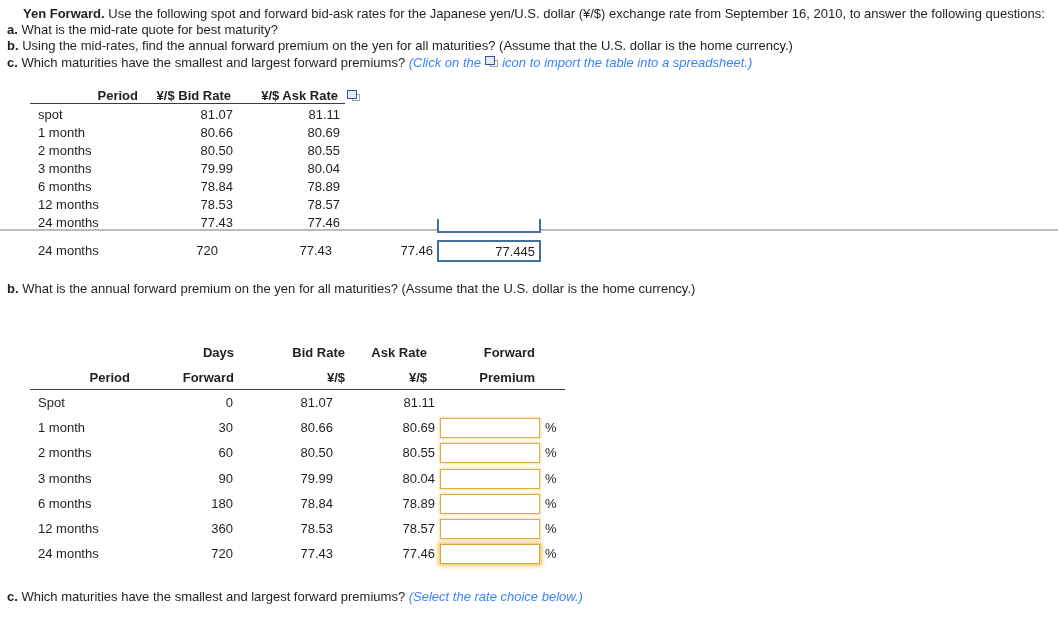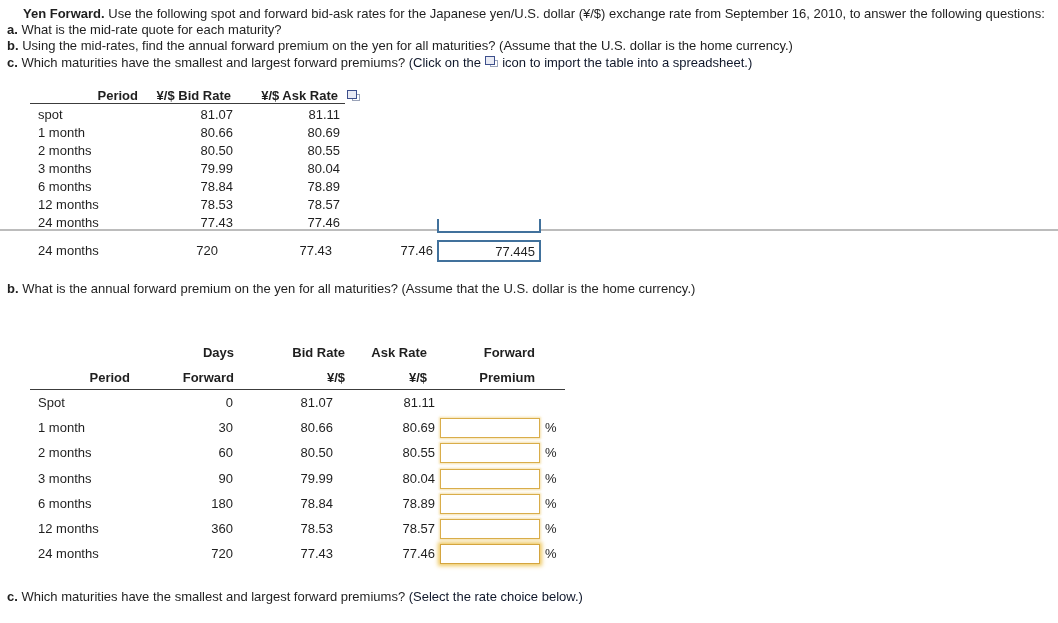--- a/index.html
+++ b/index.html
@@ -5,21 +5,21 @@
   html,body{margin:0;padding:0;background:#fff;}
   #screen{
     position:relative;width:1058px;height:623px;background:#ffffff;
     font-family:"Liberation Sans", sans-serif;font-size:13px;color:#1f1f1f;
     overflow:hidden;
   }
   .abs{position:absolute;}
   .b{font-weight:bold;}
   .r{text-align:right;}
   .c{text-align:right;}
-  .blue{color:#0f172a;}
+  .blue{color:#3b82f6;font-style:italic;}
   .tline{line-height:16px;white-space:nowrap;}
   .rule{height:0;border-top:1.5px solid #3c3c3c;}
   .sep{background:#bcbcbc;}
   .t1row{height:18px;line-height:18px;}
   .t2row{height:26px;line-height:26px;}
   .hcell{height:15px;line-height:15px;}
   .cell{position:absolute;white-space:nowrap;}
   
   .in-blue{
     position:absolute;box-sizing:border-box;background:#fff;
@@ -46,21 +46,21 @@
   .si-front{position:absolute;left:0;top:0;width:10px;height:9px;border:1px solid #3d4f8c;background:#e9ebf4;box-sizing:border-box;}
 </style>
 </head>
 <body>
 
 <div id="screen">
 
   
   <div class="abs tline" style="left:7px;top:6px;margin-left:16px;"><span class="b">Yen Forward.</span><span> Use the following spot and forward bid-ask rates for the Japanese yen/U.S. dollar (¥/$) exchange rate from September 16, 2010, to answer the following questions:</span></div>
 
-  <div class="abs tline" style="left:7px;top:22px;"><span class="b">a.</span><span> What is the mid-rate quote for each maturity?</span></div>
+  <div class="abs tline" style="left:7px;top:22px;"><span class="b">a.</span><span> What is the mid-rate quote for best maturity?</span></div>
 
   <div class="abs tline" style="left:7px;top:38px;"><span class="b">b.</span><span> Using the mid-rates, find the annual forward premium on the yen for all maturities? (Assume that the U.S. dollar is the home currency.)</span></div>
 
   <div class="abs tline" style="left:7px;top:55px;"><span class="b">c.</span><span> Which maturities have the smallest and largest forward premiums? </span><span class="blue">(Click on the </span><span class="sheet-icon"><span class="si-back"></span><span class="si-front"></span></span><span class="blue"> icon to import the table into a spreadsheet.)</span></div>
 
   
   <div class="cell hcell b c" style="left:38px;top:88px;width:100px;">Period</div>
   <div class="cell hcell b r" style="left:131px;top:88px;width:100px;">¥/$ Bid Rate</div>
   <div class="cell hcell b r" style="left:238px;top:88px;width:100px;">¥/$ Ask Rate</div>
   <span class="sheet-icon abs" style="left:347px;top:89px;"><span class="si-back"></span><span class="si-front"></span></span>

